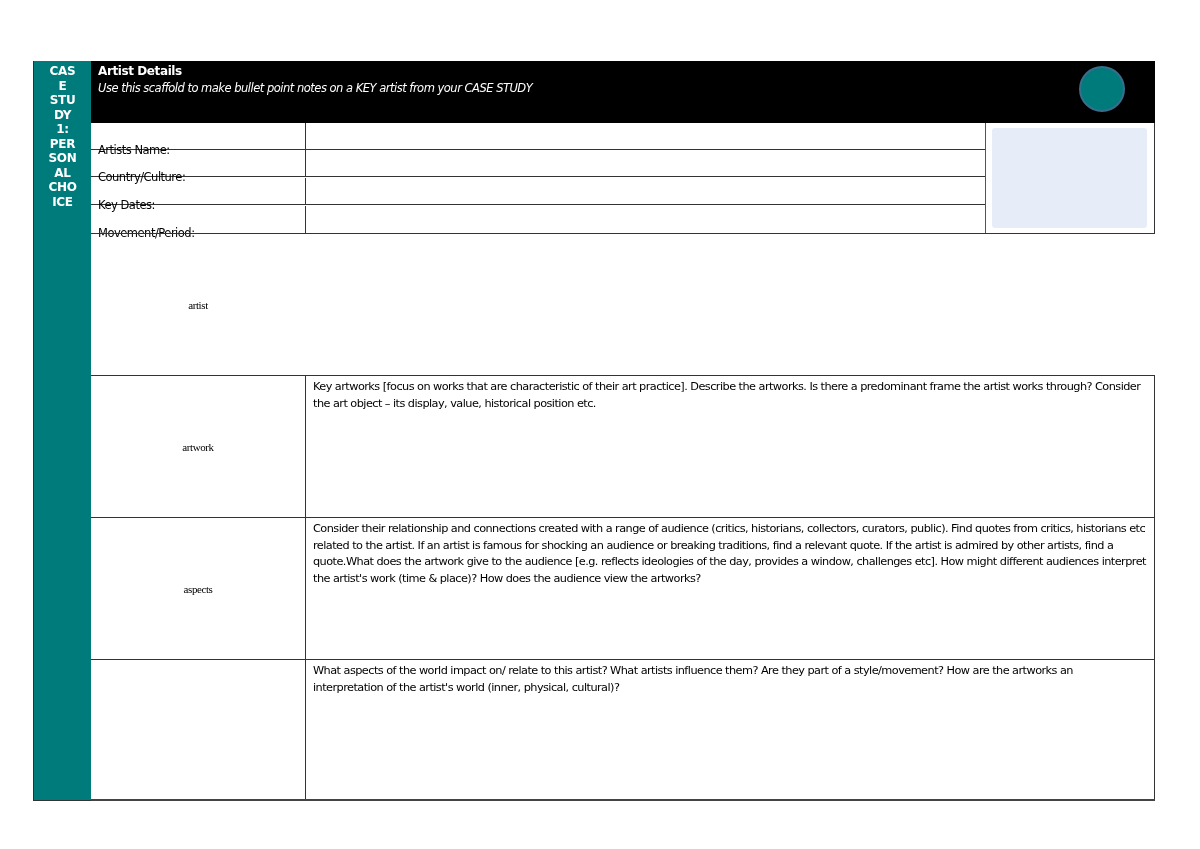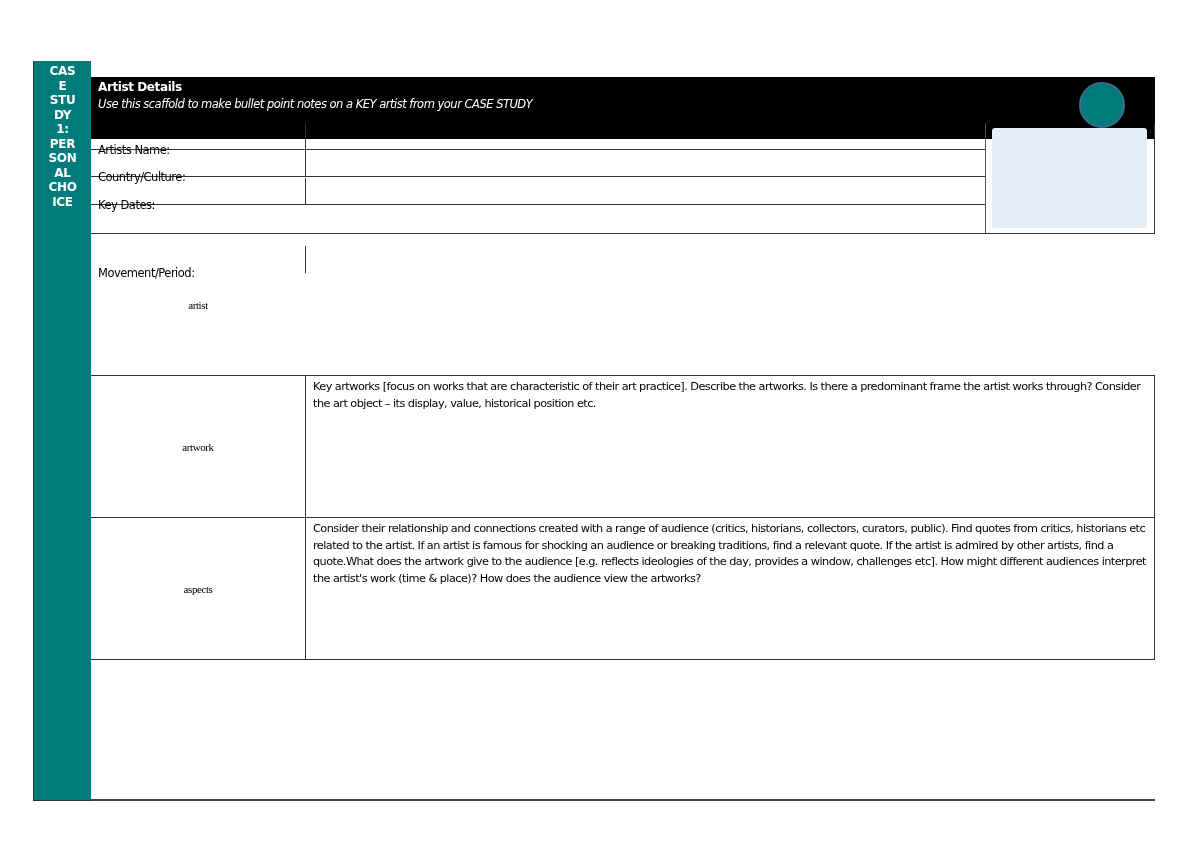--- a/index.html
+++ b/index.html
@@ -14,38 +14,38 @@
       position: absolute; left: 0; top: 0; width: 58px; height: 740px;
       background: #007b7b; border-left: 1px solid #1a3a3a; border-bottom: 1px solid #333;
       box-sizing: border-box;
     }
     .side-text {
       color: #ffffff; font-weight: bold; font-size: 12px; line-height: 14.5px;
       text-align: center; padding-top: 3px; white-space: pre-line;
       font-family: "DejaVu Sans", sans-serif; letter-spacing: -0.3px;
     }
     .header {
-      position: absolute; left: 58px; top: 16px; width: 1064px; height: 62px;
+      position: absolute; left: 58px; top: 0; width: 1064px; height: 62px;
       background: #000000; color: #fff;
     }
     .header-title { position: absolute; left: 7px; top: 3px; font-size: 12px; font-weight: bold; font-family: "DejaVu Sans", sans-serif; letter-spacing: -0.4px; }
     .header-sub { position: absolute; left: 7px; top: 20px; font-size: 11.5px; font-style: italic; font-family: "DejaVu Sans", sans-serif; letter-spacing: -0.5px; }
     .logo-circle {
       position: absolute; left: 988px; top: 5px; width: 46px; height: 46px;
       border-radius: 50%; background: #007b7b; border: 2px solid #3a6d8c;
       box-sizing: border-box;
     }
     .info-rows {
       position: absolute; left: 58px; top: 62px; width: 894px; height: 110px;
     }
     .info-row {
       position: absolute; left: 0; width: 894px; height: 27px;
       border-bottom: 1px solid #333; box-sizing: border-box;
     }
-    .info-row:last-child { border-bottom: none; margin-top: 40px; }
+    .info-row:last-child { border-bottom: none; }
     .info-label {
       position: absolute; left: 7px; top: 20px; font-size: 11.5px;
       font-family: "DejaVu Sans", sans-serif; letter-spacing: -0.5px;
     }
     .info-value {
       position: absolute; left: 214px; top: 0; right: 0; height: 100%;
       border-left: 1px solid #333; box-sizing: border-box;
     }
     .photo-cell {
       position: absolute; left: 952px; top: 62px; width: 170px; height: 110px;
@@ -126,16 +126,17 @@
     </div>
     <div class="section" style="top:142px">
       <div class="section-label">artwork</div>
       <div class="section-prompt">Key artworks [focus on works that are characteristic of their art practice]. Describe the artworks. Is there a predominant frame the artist works through? Consider the art object – its display, value, historical position etc.</div>
     </div>
     <div class="section" style="top:284px">
       <div class="section-label">aspects</div>
       <div class="section-prompt">Consider their relationship and connections created with a range of audience (critics, historians, collectors, curators, public). Find quotes from critics, historians etc related to the artist. If an artist is famous for shocking an audience or breaking traditions, find a relevant quote. If the artist is admired by other artists, find a quote.What does the artwork give to the audience [e.g. reflects ideologies of the day, provides a window, challenges etc]. How might different audiences interpret the artist's work (time &amp; place)? How does the audience view the artworks?</div>
     </div>
     <div class="section" style="top:426px">
+      <div class="section-prompt">What aspects of the world impact on/ relate to this artist? What artists influence them? Are they part of a style/movement? How are the artworks an interpretation of the artist's world (inner, physical, cultural)?</div>
     </div>
   </div>
 
 </div>
 
 </body></html>

